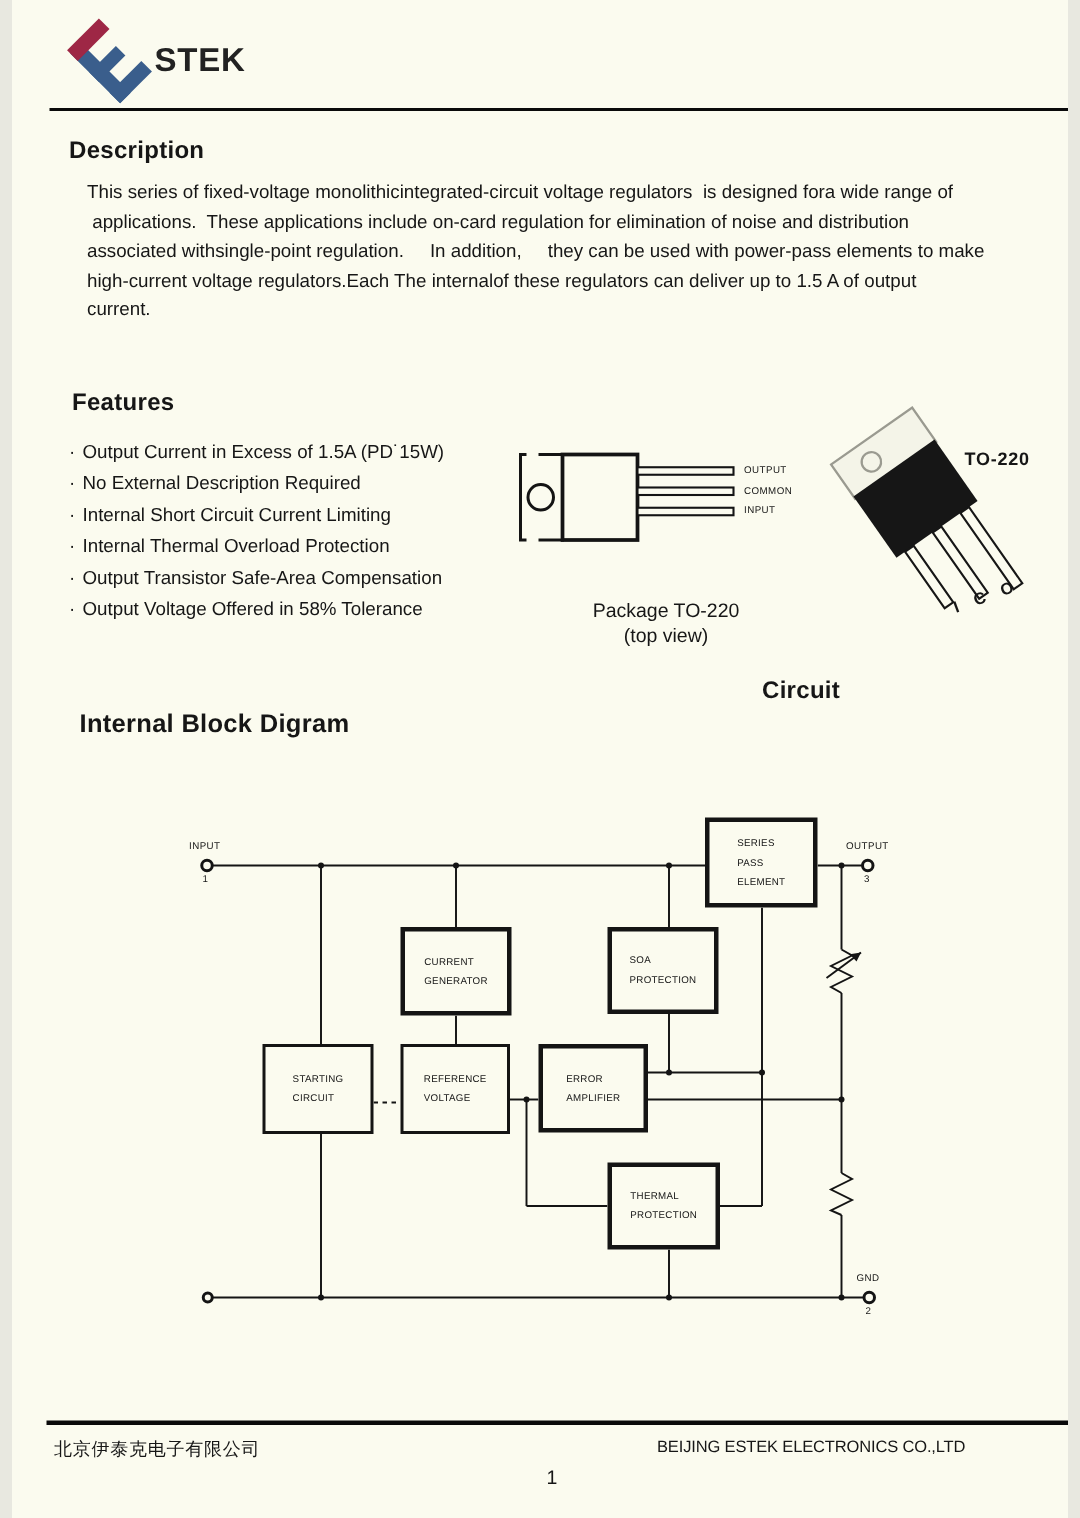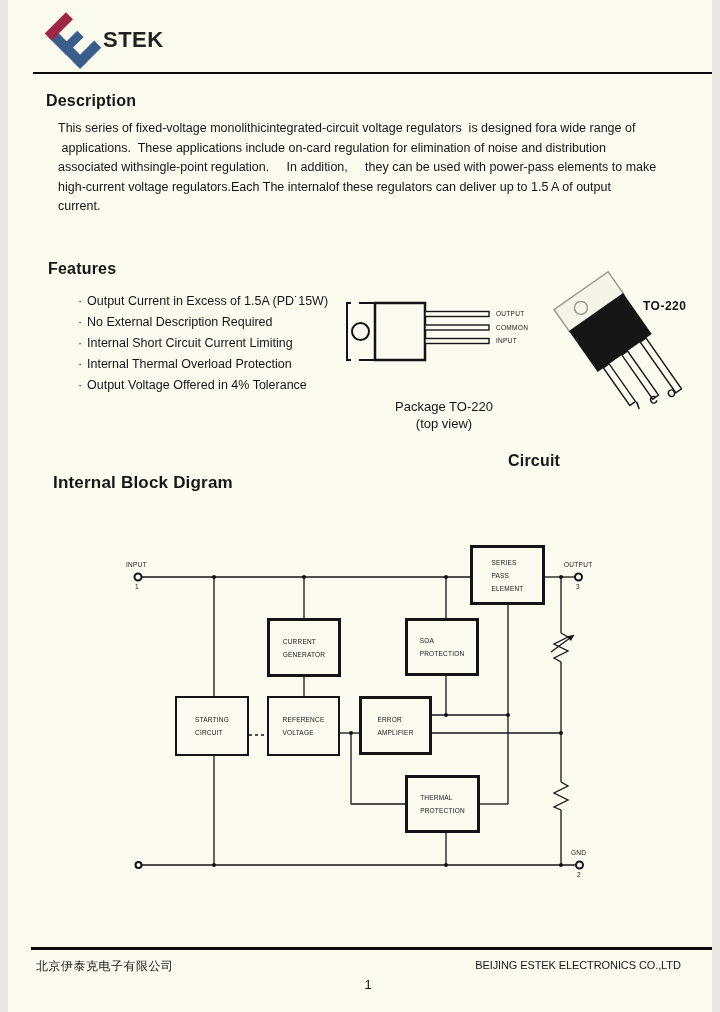--- a/index.html
+++ b/index.html
@@ -8,34 +8,34 @@
     background:#FBFBEF;color:#161616;overflow:hidden;
     font-family:"Liberation Sans", sans-serif;
   }
   .abs{position:absolute;}
   .rule{position:absolute;background:#0a0a0a;}
   .heading{position:absolute;font-weight:bold;font-size:16px;letter-spacing:0.2px;}
   .bodytext{position:absolute;font-size:12.5px;line-height:19.5px;white-space:pre-wrap;}
   .brand{position:absolute;font-weight:bold;font-size:22px;letter-spacing:0.5px;color:#222;}
   .partnum{position:absolute;font-family:"Liberation Serif", serif;font-weight:bold;font-size:29px;letter-spacing:1px;text-align:right;}
   ul.features{position:absolute;list-style:none;margin:0;padding:0;font-size:12.5px;}
-  ul.features li{height:21px;margin-left:32px;}
+  ul.features li{height:21px;}
   ul.features .blt{display:inline-block;width:9px;}
   .tiny{position:absolute;font-size:6.5px;letter-spacing:0.3px;line-height:7px;}
   .cap{position:absolute;font-size:13px;text-align:center;}
   .blk{
     position:absolute;display:flex;align-items:center;justify-content:center;
     background:#FBFBEF;border:3px solid #141414;box-sizing:border-box;
   }
   .blk .lbl{font-size:6.5px;line-height:13px;letter-spacing:0.2px;white-space:pre-line;text-align:left;}
   .b2{border-width:2px;}
   .to220lbl{position:absolute;font-weight:bold;font-size:12px;letter-spacing:0.5px;margin-left:29px;}
   .pinletters{position:absolute;font-weight:bold;font-size:11px;letter-spacing:4px;transform:rotate(-20deg);}
   .footer-cn{position:absolute;font-size:12px;letter-spacing:0.5px;text-align:center;}
-  .footer-en{position:absolute;font-size:11px;text-align:center;letter-spacing:-0.1px;}
+  .footer-en{position:absolute;font-size:11px;text-align:left;letter-spacing:-0.1px;}
   .pageno{position:absolute;font-size:13px;text-align:center;}
 </style>
 </head>
 <body>
 
 <div class="page">
 
   <svg class="abs" style="left:36px;top:10px" width="58" height="62" viewBox="0 0 58 62" aria-hidden="true">
     <g transform="rotate(-45 29 32)">
       <rect x="15" y="9" width="10" height="47" fill="#3A5E8C"></rect>
@@ -53,21 +53,22 @@
 associated withsingle-point regulation.     In addition,     they can be used with power-pass elements to make
 high-current voltage regulators.Each The internalof these regulators can deliver up to 1.5 A of output
 current.</div>
 
   <div class="heading" style="left:40px;top:260px">Features</div>
   <ul class="features" style="left:38px;top:294px;width:320px">
     <li><span class="blt">·</span><span>Output Current in Excess of 1.5A (PD˙15W)</span></li>
     <li><span class="blt">·</span><span>No External Description Required</span></li>
     <li><span class="blt">·</span><span>Internal Short Circuit Current Limiting</span></li>
     <li><span class="blt">·</span><span>Internal Thermal Overload Protection</span></li>
-    <li><span class="blt">·</span><span>Output Voltage Offered in 4% Tolerance</span></li>
+    <li><span class="blt">·</span><span>Output Transistor Safe-Area Compensation</span></li>
+    <li><span class="blt">·</span><span>Output Voltage Offered in 58% Tolerance</span></li>
   </ul>
 
   <svg class="abs" style="left:0;top:0" width="720" height="1012" viewBox="0 0 720 1012" aria-hidden="true">
 
     <g>
       <rect x="339" y="303" width="28" height="57" fill="none" stroke="#141414" stroke-width="2"></rect>
       <rect x="367" y="303" width="50" height="57" fill="#FBFBEF" stroke="#141414" stroke-width="2.5"></rect>
       <circle cx="352.5" cy="331.5" r="8.5" fill="none" stroke="#141414" stroke-width="2"></circle>
       <rect x="343" y="300" width="8" height="5.5" fill="#FBFBEF"></rect>
       <rect x="343" y="356.5" width="8" height="5.5" fill="#FBFBEF"></rect>

